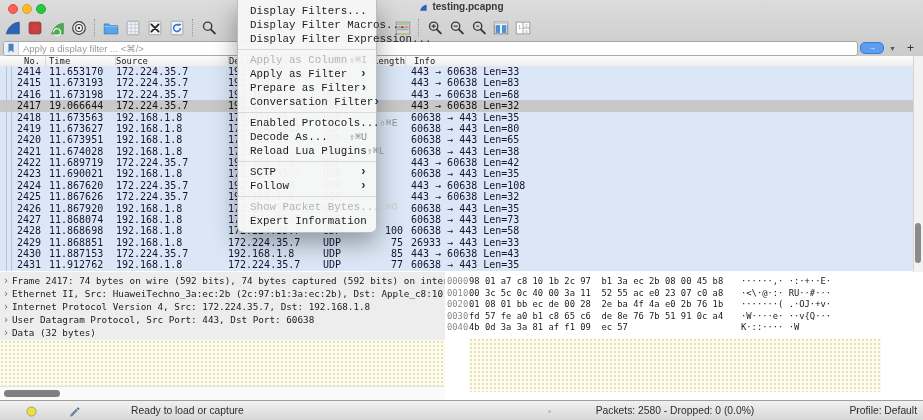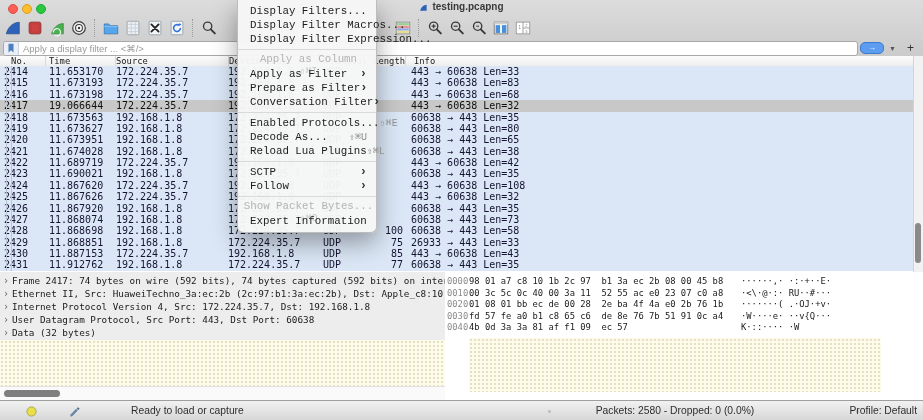--- a/index.html
+++ b/index.html
@@ -36,41 +36,41 @@
   #filter-add{font-size:12px;color:#333;margin:0 6px 0 8px;}
   
   #plist-header{position:absolute;left:0;top:56px;width:914px;height:10px;
                 background:linear-gradient(#fcfcfc,#ededed);border-bottom:1px solid #c0c0c0;
                 display:flex;font-family:"DejaVu Sans Mono",monospace;font-size:8.8px;color:#222;}
   .hcell{border-right:1px solid #dadada;overflow:hidden;white-space:nowrap;line-height:10px;}
   #plist{position:absolute;left:0;top:66px;width:914px;height:205px;background:#fff;overflow:hidden;}
   .prow{display:flex;height:11.39px;background:#dbe7f6;font-family:"DejaVu Sans Mono",monospace;
         font-size:10px;line-height:11.4px;color:#141432;white-space:nowrap;}
   .prow.sel{background:#c8c8c8;color:#101010;}
-  .c-no{width:46px;text-align:right;padding-right:18px;box-sizing:border-box;flex:none;}
+  .c-no{width:46px;text-align:right;padding-right:5px;box-sizing:border-box;flex:none;}
   .c-time{width:70px;padding-left:3px;box-sizing:border-box;flex:none;}
   .c-src{width:112px;flex:none;}
   .c-dst{width:88px;flex:none;}
   .c-proto{width:55px;padding-left:7px;box-sizing:border-box;flex:none;}
   .c-len{width:32px;text-align:right;flex:none;}
   .c-info{padding-left:8px;flex:1;overflow:hidden;}
   #plist-guides{position:absolute;left:6px;top:66px;width:4px;height:205px;
                 border-left:1px solid #b9c4d4;border-right:1px solid #b9c4d4;}
   #v-scroll{position:absolute;right:0;top:56px;width:9px;height:216px;background:#f2f2f2;
             border-left:1px solid #d4d4d4;}
   #v-thumb{position:absolute;left:1px;top:167px;width:6px;height:40px;background:#8a8a8a;border-radius:3px;}
   
   #menu{position:absolute;left:237px;top:0;width:138px;z-index:50;background:rgba(246,246,246,0.97);
         border:1px solid #bdbdbd;border-top:none;border-radius:0 0 6px 6px;
         box-shadow:0 10px 24px rgba(0,0,0,0.35);padding:4px 0;}
   .menu-item{height:14px;display:flex;align-items:center;padding:0 9px 0 12px;font-size:10.8px;color:#1b1b1b;font-family:Liberation Mono, monospace;}
   .menu-item .mi-label{flex:1;white-space:nowrap;}
   .menu-item .mi-right{color:#8f8f8f;font-size:10px;white-space:nowrap;}
   .menu-item .mi-chevron{color:#333;font-size:12px;font-weight:bold;line-height:10px;}
-  .menu-item.disabled{color:#b4b4b4;flex-direction:column;}
+  .menu-item.disabled{color:#b4b4b4;}
   .menu-item.disabled .mi-right{color:#c6c6c6;}
   .menu-sep{height:1px;background:#d9d9d9;margin:3px 0;}
   
   .dotted{background-color:#fdfbec;background-image:radial-gradient(#e4deba 0.7px,transparent 0.8px);
           background-size:4px 4px;}
   #details-pane{position:absolute;left:0;top:272px;width:452px;height:128px;background:#fff;}
   #dlines{position:absolute;left:0;top:0;width:452px;background:#ededed;padding:2px 0 1px 0;}
   .dline{display:flex;height:13px;line-height:13px;font-family:"DejaVu Sans Mono",monospace;
          font-size:9.3px;color:#1a1a1a;white-space:nowrap;overflow:hidden;}
   .dline .chev{width:12px;text-align:center;color:#666;flex:none;font-size:10px;}

